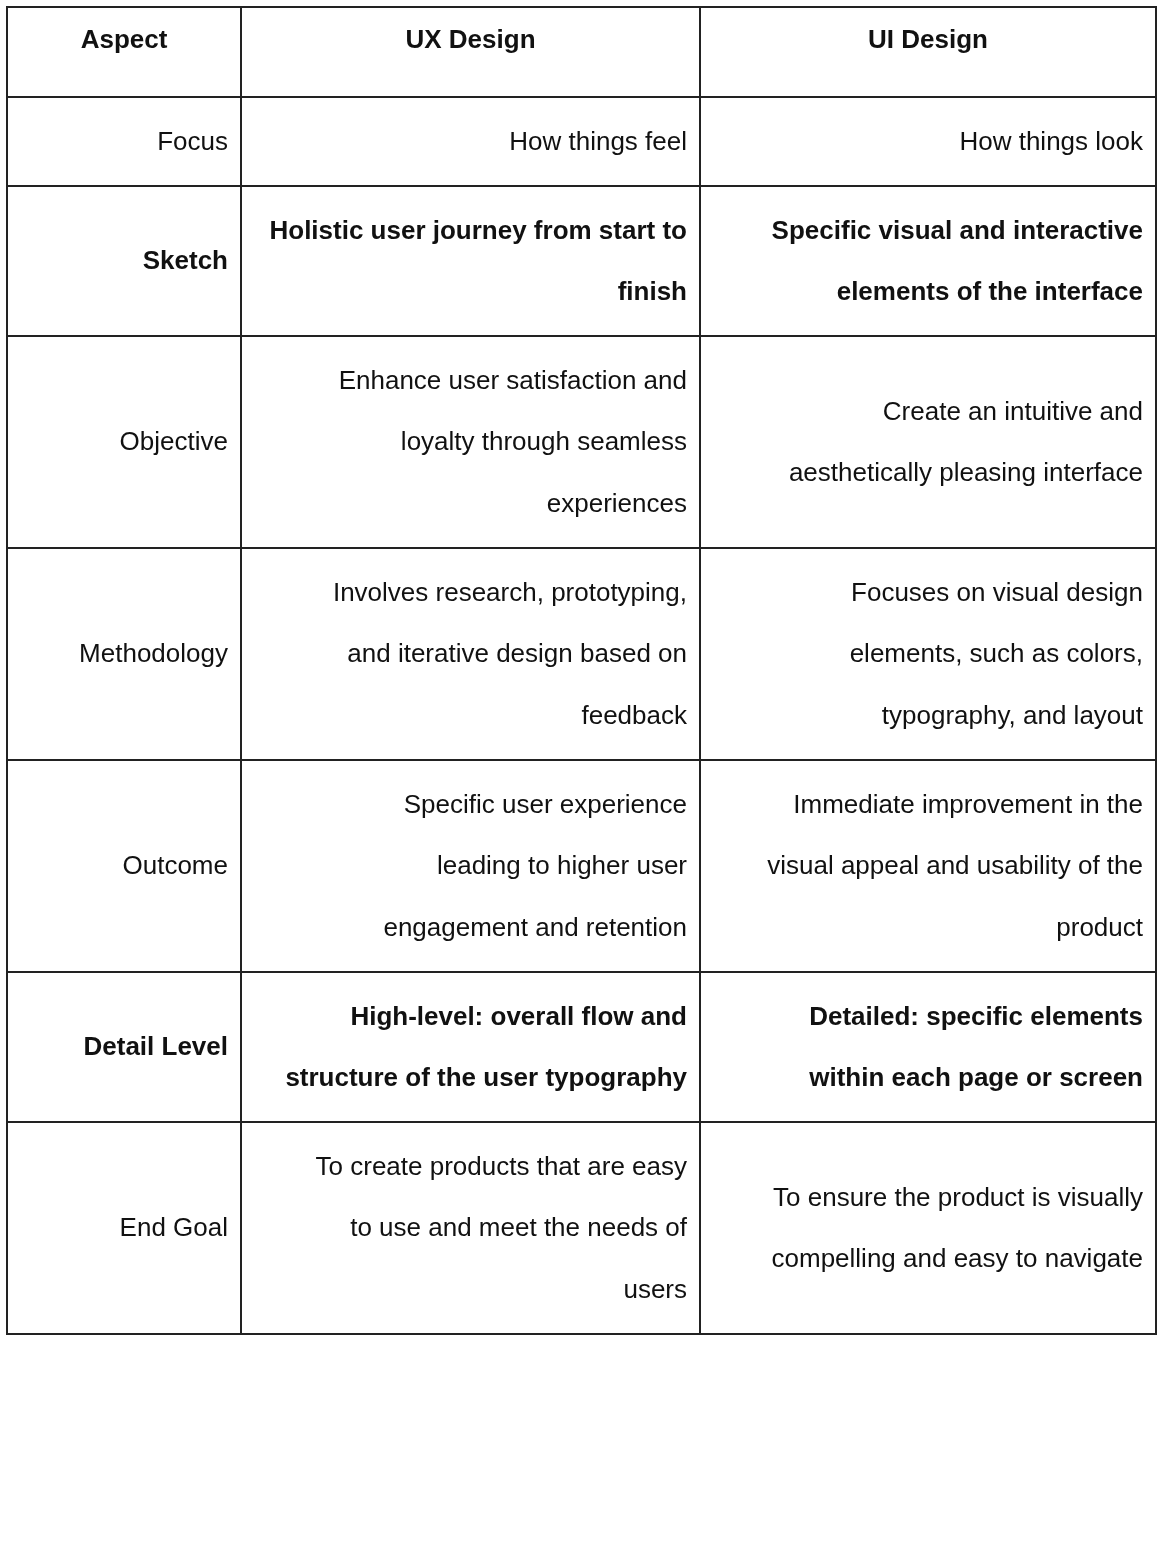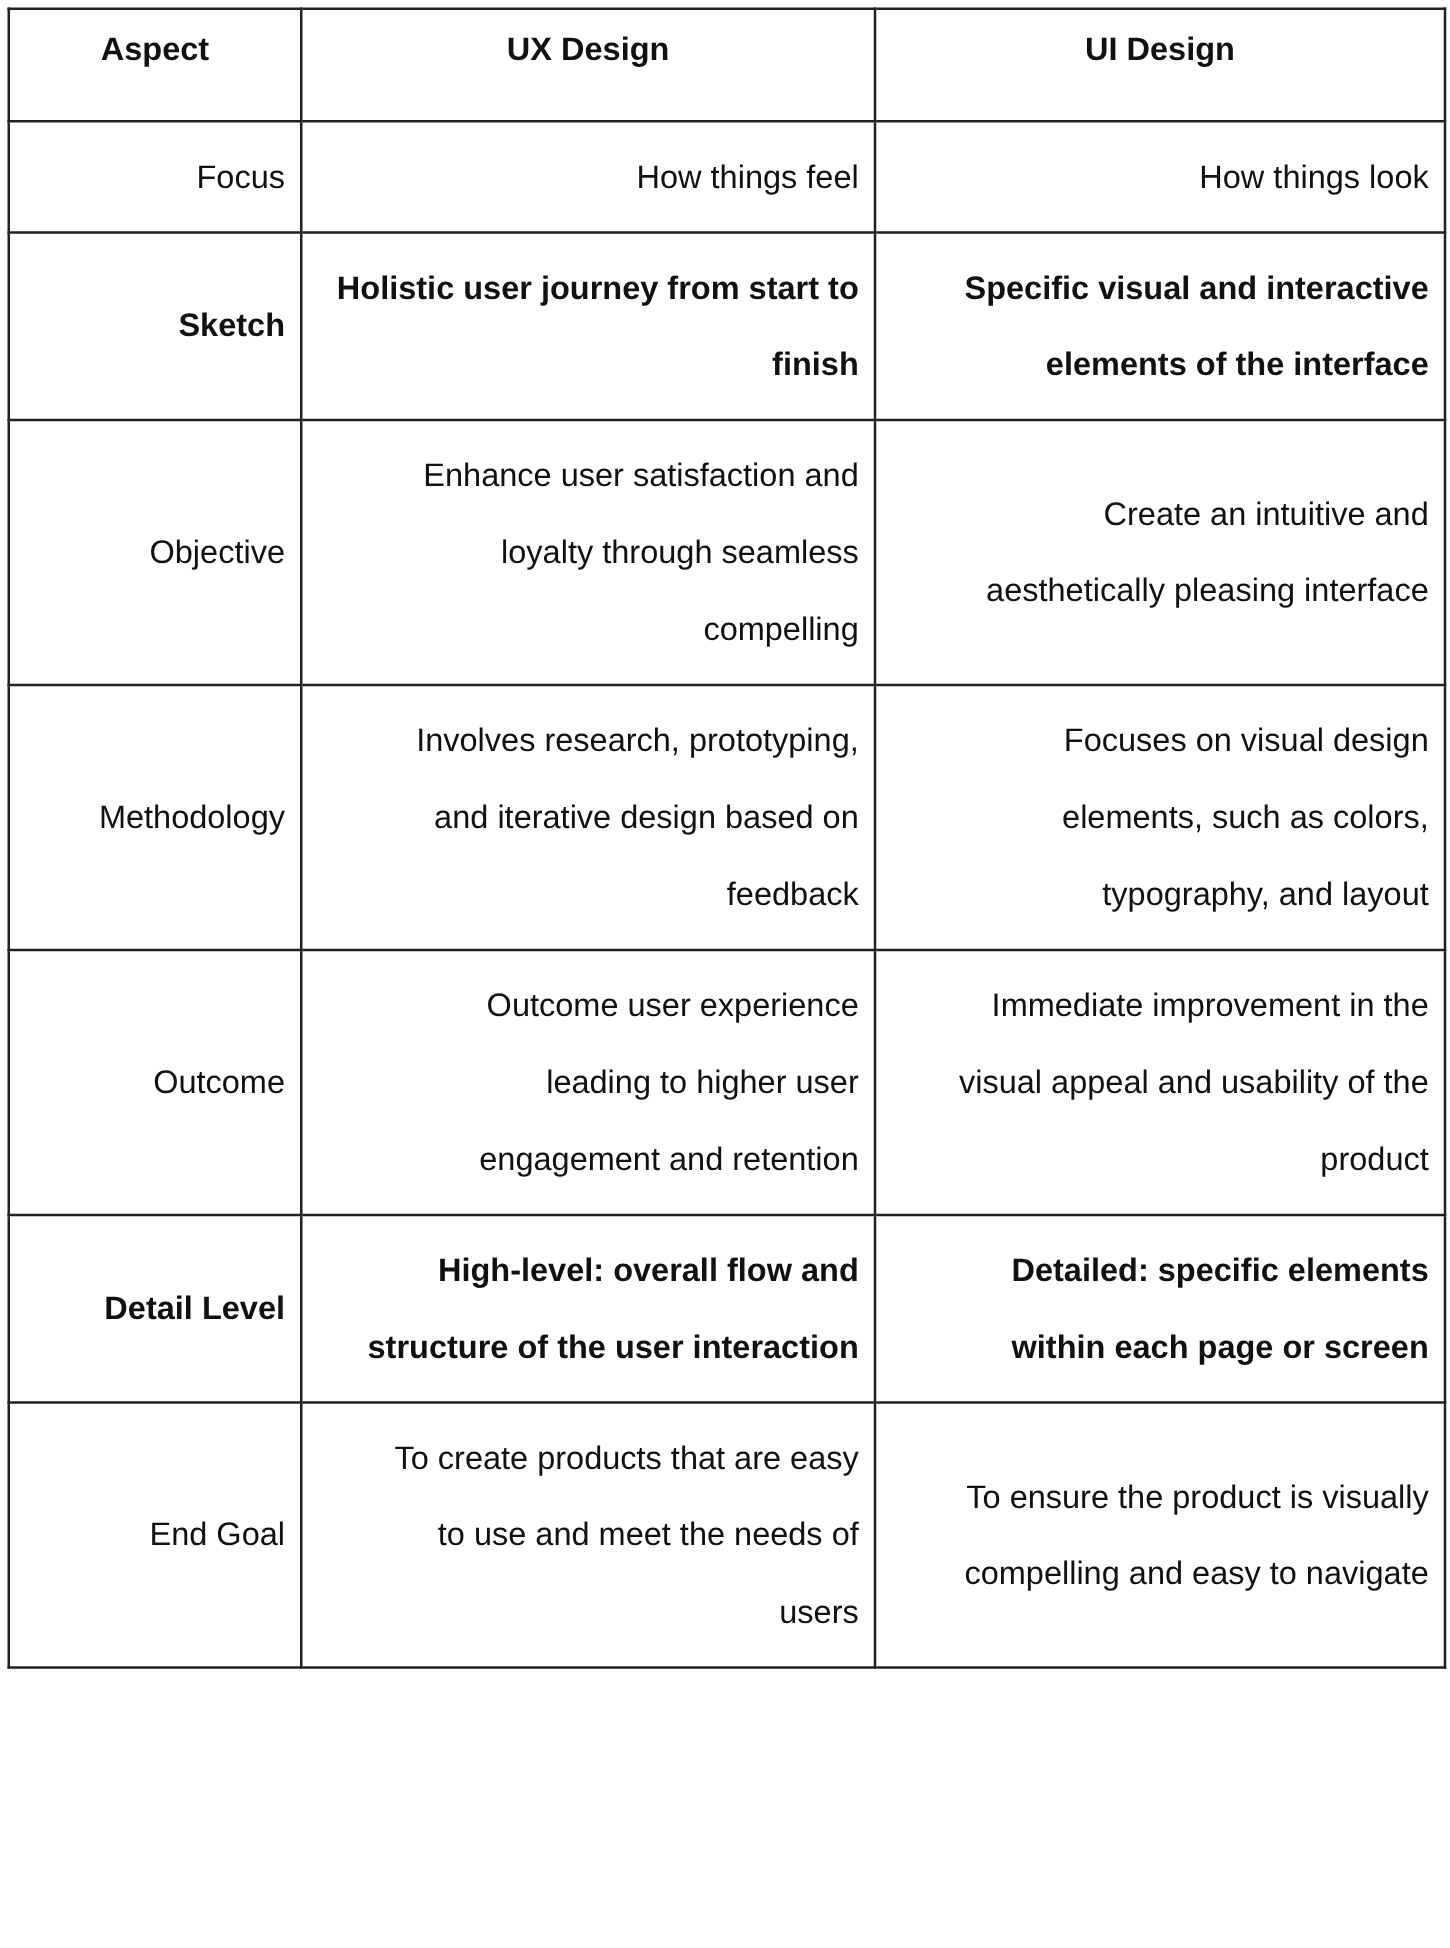--- a/index.html
+++ b/index.html
@@ -77,21 +77,21 @@
           <span class="line">elements of the interface</span>
         </td>
       </tr>
       <tr class="r3">
         <td>
           <span class="line">Objective</span>
         </td>
         <td>
           <span class="line">Enhance user satisfaction and</span>
           <span class="line">loyalty through seamless</span>
-          <span class="line">compelling</span>
+          <span class="line">experiences</span>
         </td>
         <td>
           <span class="line">Create an intuitive and</span>
           <span class="line">aesthetically pleasing interface</span>
         </td>
       </tr>
       <tr class="r3">
         <td>
           <span class="line">Methodology</span>
         </td>
@@ -104,37 +104,37 @@
           <span class="line">Focuses on visual design</span>
           <span class="line">elements, such as colors,</span>
           <span class="line">typography, and layout</span>
         </td>
       </tr>
       <tr class="r3">
         <td>
           <span class="line">Outcome</span>
         </td>
         <td>
-          <span class="line">Outcome user experience</span>
+          <span class="line">Specific user experience</span>
           <span class="line">leading to higher user</span>
           <span class="line">engagement and retention</span>
         </td>
         <td>
           <span class="line">Immediate improvement in the</span>
           <span class="line">visual appeal and usability of the</span>
           <span class="line">product</span>
         </td>
       </tr>
       <tr class="r2">
         <td>
           <span class="line">Detail Level</span>
         </td>
         <td>
           <span class="line">High-level: overall flow and</span>
-          <span class="line">structure of the user interaction</span>
+          <span class="line">structure of the user typography</span>
         </td>
         <td>
           <span class="line">Detailed: specific elements</span>
           <span class="line">within each page or screen</span>
         </td>
       </tr>
       <tr class="r3">
         <td>
           <span class="line">End Goal</span>
         </td>

